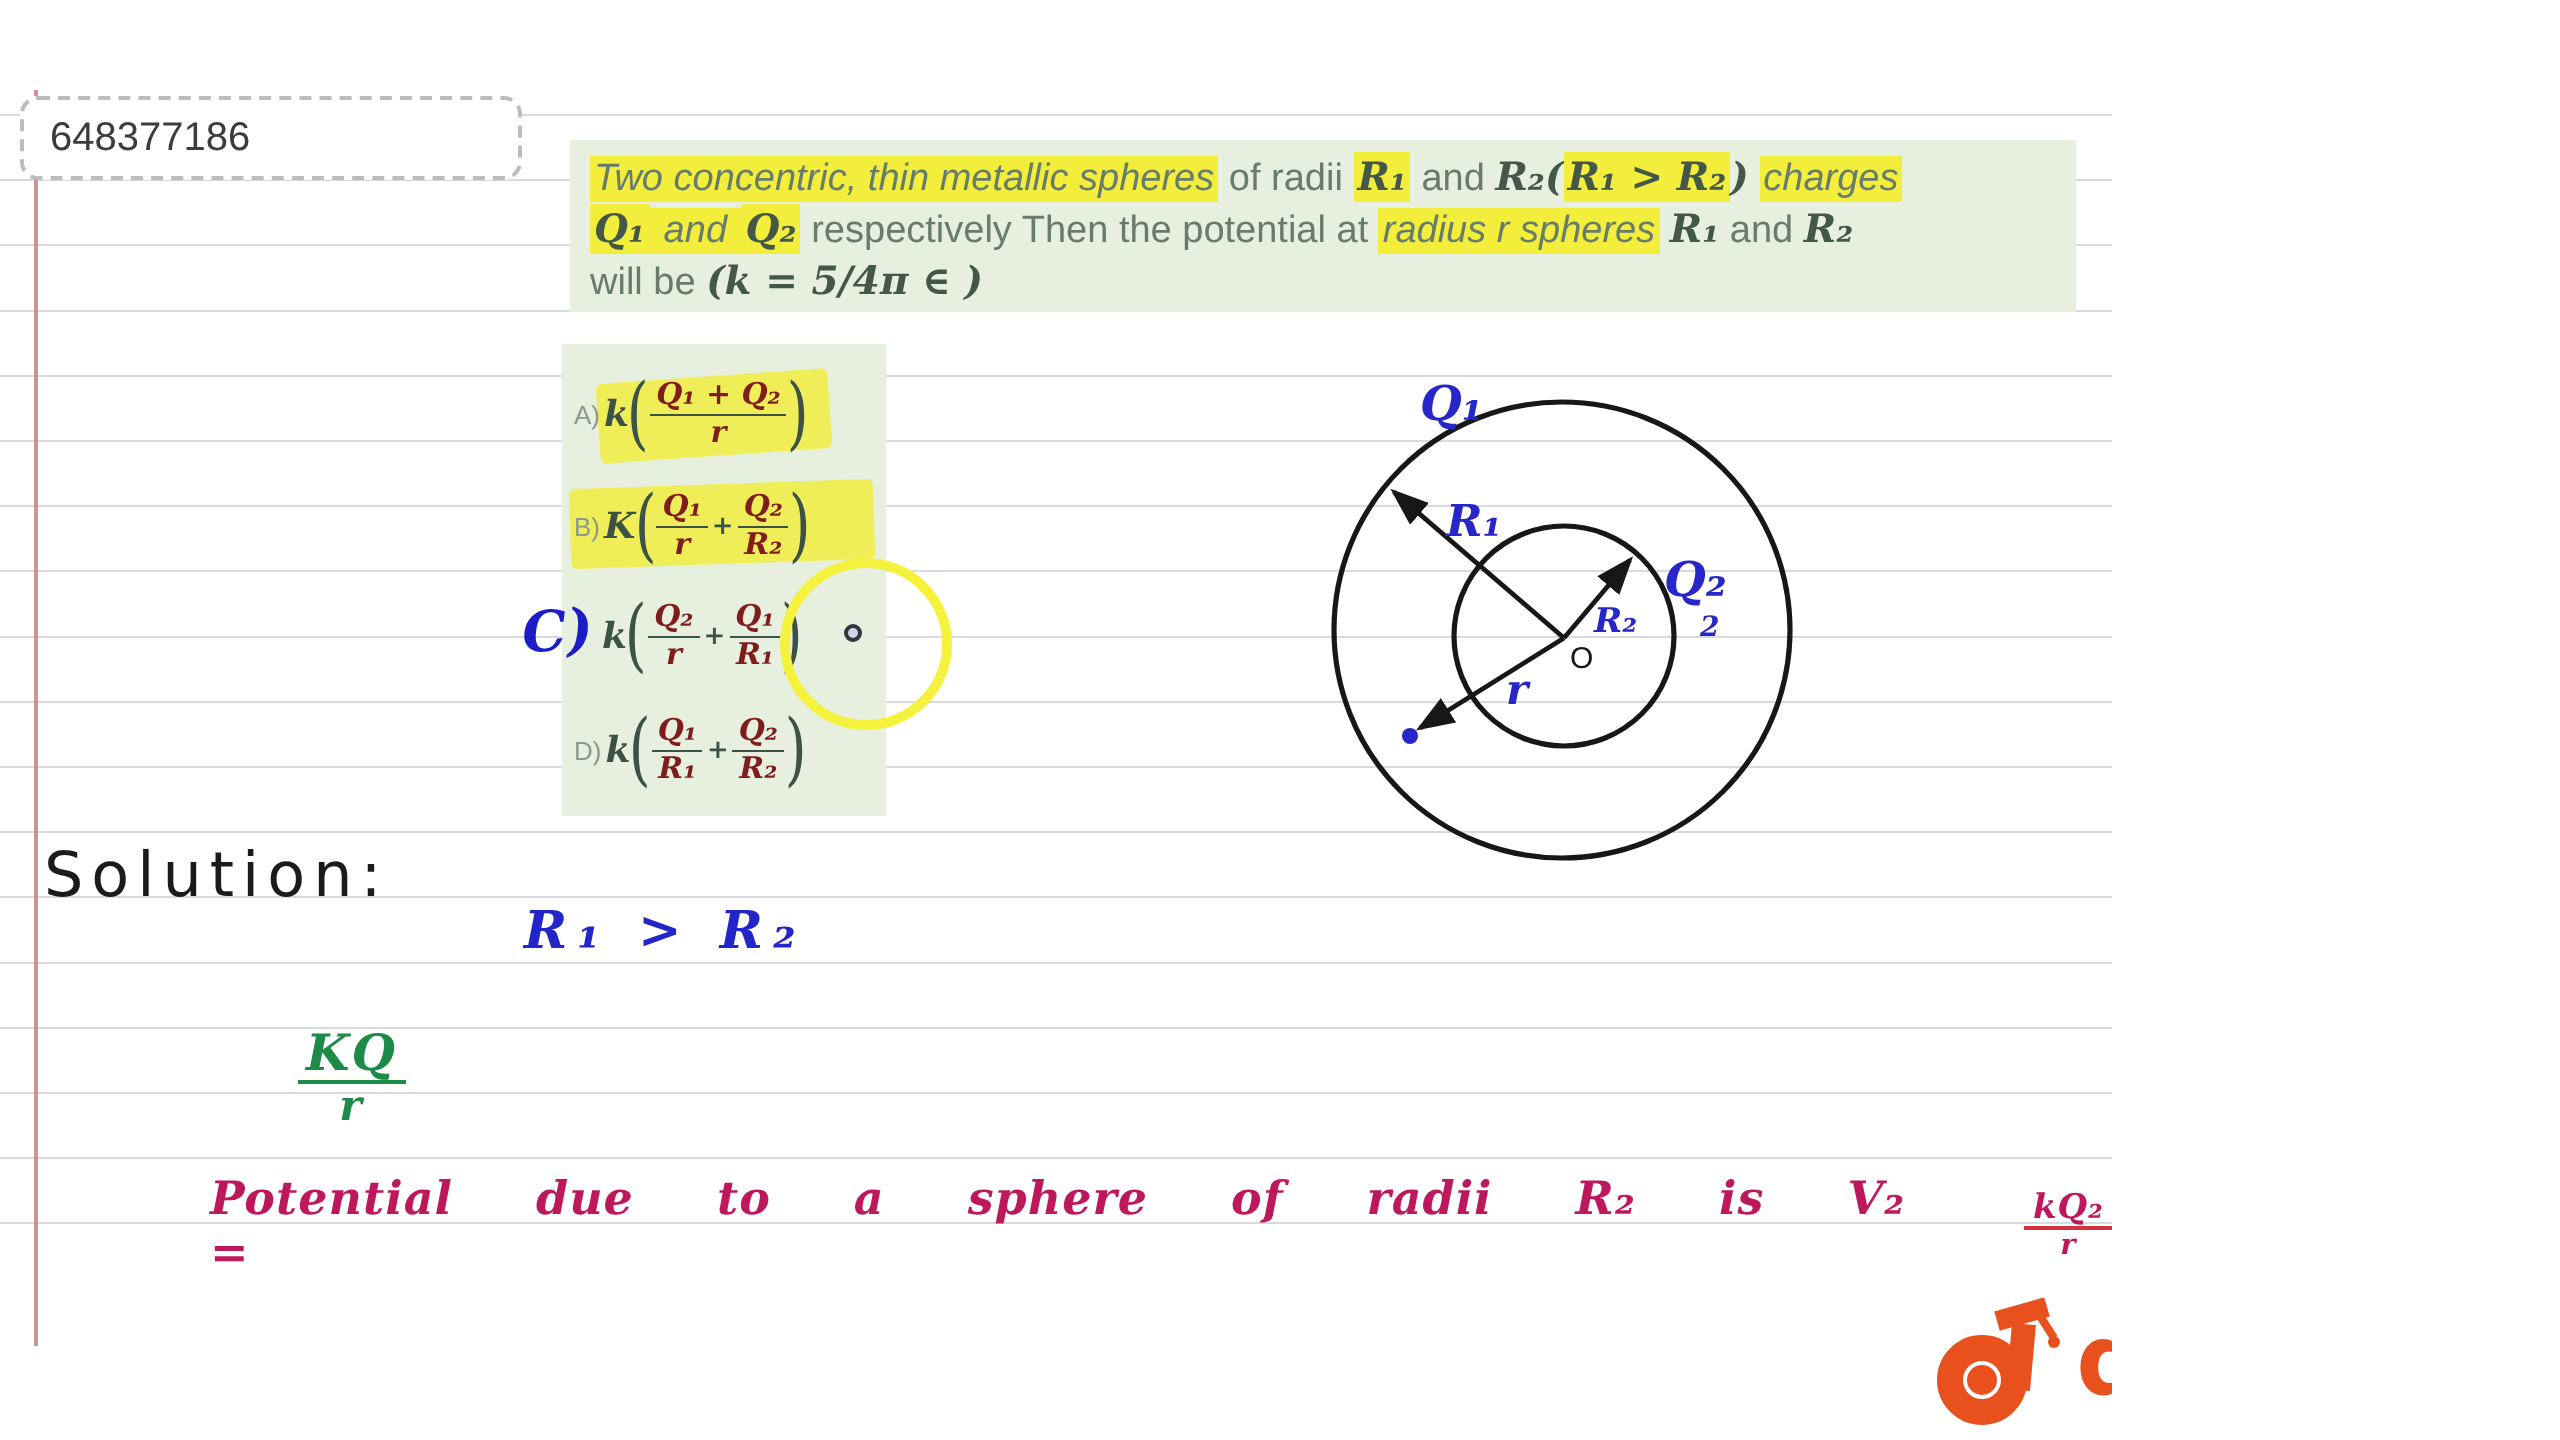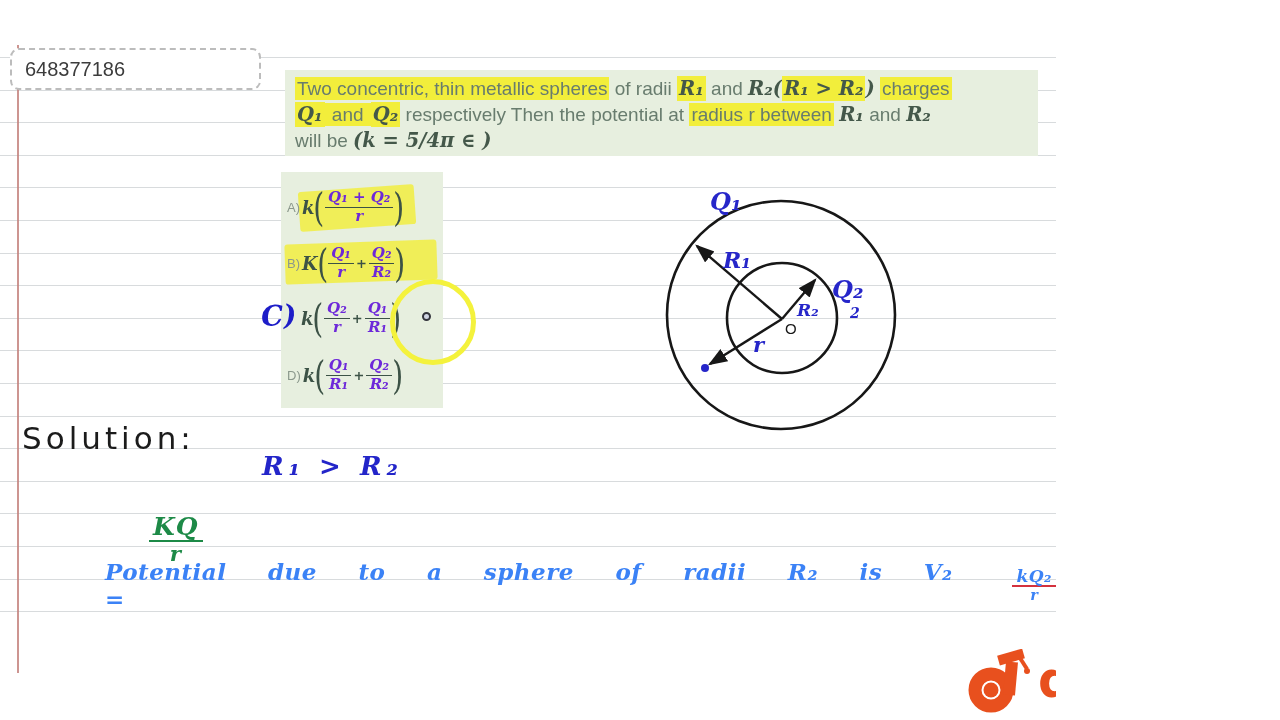--- a/index.html
+++ b/index.html
@@ -13,32 +13,32 @@
 
   
   .id-badge{position:absolute;left:10px;top:48px;width:234px;height:38px;border:2px dashed #bcbcbc;
             border-radius:9px;background:#fff;display:flex;align-items:center;padding-left:13px;
             font-size:20px;color:#3c3c3c;}
 
   
   .q-card{position:absolute;left:285px;top:70px;width:753px;height:86px;background:#e7efdf;}
   .q-line{position:absolute;left:10px;white-space:nowrap;font-size:19px;color:#687c6e;line-height:24px;}
   .q1{top:7px}.q2{top:33px}.q3{top:59px}
-  .hl{background:#f2ee3b;padding:1px 2px;}
+  .hl{background:#f2ee3b;padding:1px 2px;font-style:italic;}
   .m{font-family:"DejaVu Serif",serif;font-style:italic;font-weight:700;color:#44584a;font-size:19.5px;}
 
   
   .opt-card{position:absolute;left:281px;top:172px;width:162px;height:236px;background:#e7efdf;}
   .opt-row{position:absolute;display:flex;align-items:center;font-family:"DejaVu Serif",serif;z-index:2;}
   .opt-label{font-family:"Liberation Sans",sans-serif;font-size:13px;color:#8b988c;margin-right:2px;}
   .coef{font-style:italic;font-weight:700;font-size:18px;color:#3c5246;}
   .paren{display:inline-block;font-size:40px;font-weight:400;color:#3c5246;line-height:.9;
          transform:scaleX(.7);margin:0 -3px;}
   .frac{display:inline-flex;flex-direction:column;align-items:center;font-style:italic;font-weight:700;
-        font-size:15px;color:#6d28d9;line-height:1.15;margin:0 1px;}
+        font-size:15px;color:#7f1d1d;line-height:1.15;margin:0 1px;}
   .frac .num{border-bottom:1.4px solid #3c5246;padding:0 3px;}
   .plus{font-size:13px;font-weight:700;color:#3c5246;margin:0 1px;}
   .row-a{left:6px;top:11px;height:48px;}
   .row-b{left:6px;top:67px;height:48px;}
   .row-c{left:20px;top:122px;height:48px;}
   .row-d{left:6px;top:179px;height:48px;}
   .hl-strip{position:absolute;background:#f2ee3b;opacity:.82;border-radius:3px;z-index:1;}
   .hl-a{left:18px;top:16px;width:116px;height:40px;transform:rotate(-4deg);}
   .hl-b{left:4px;top:70px;width:152px;height:40px;transform:rotate(-2deg);}
 
@@ -55,21 +55,21 @@
 
   
   .hand{font-family:"DejaVu Serif",serif;font-style:italic;}
   .sol-heading{position:absolute;left:22px;top:420px;font-size:31px;color:#1b1b1b;letter-spacing:4px;
           font-family:"DejaVu Sans",sans-serif;}
   .relation{position:absolute;left:262px;top:451px;font-size:26px;font-weight:700;color:#2325c9;
           letter-spacing:5px;}
   .hline{position:absolute;display:flex;align-items:center;font-weight:600;}
   .hline-green{left:115px;top:504px;height:70px;color:#1d8a47;font-size:25px;letter-spacing:1px;
           word-spacing:38px;}
-  .hline-red{left:105px;top:550px;height:70px;color:#3b82f6;font-size:23px;letter-spacing:.5px;
+  .hline-red{left:105px;top:578px;height:70px;color:#be185d;font-size:23px;letter-spacing:.5px;
           word-spacing:33px;font-style:italic;}
   .hfrac{display:inline-flex;flex-direction:column;align-items:center;line-height:1.1;}
   .hfrac-green{margin-left:34px;font-size:25px;}
   .hfrac-red{margin-left:28px;font-size:17px;}
   .hfrac .hnum{padding:0 4px;}
   .hfrac-green .hnum{border-bottom:2.5px solid #1d8a47;}
   .hfrac-red .hnum{border-bottom:2.5px solid #d4323e;}
   .hfrac .hden{font-size:.85em;}
 
   
@@ -87,21 +87,21 @@
 
   <div class="id-badge">
     <span>648377186</span>
   </div>
 
   <div class="q-card">
     <div class="q-line q1">
       <span class="hl">Two concentric, thin metallic spheres</span><span> of radii </span><span class="m hl">R₁</span><span> and </span><span class="m">R₂(</span><span class="m hl">R₁ &gt; R₂</span><span class="m">)</span><span> </span><span class="hl">charges</span>
     </div>
     <div class="q-line q2">
-      <span class="m hl">Q₁</span><span class="hl"> and </span><span class="m hl">Q₂</span><span> respectively Then the potential at </span><span class="hl">radius r between</span><span> </span><span class="m">R₁</span><span> and </span><span class="m">R₂</span>
+      <span class="m hl">Q₁</span><span class="hl"> and </span><span class="m hl">Q₂</span><span> respectively Then the potential at </span><span class="hl">radius r spheres</span><span> </span><span class="m">R₁</span><span> and </span><span class="m">R₂</span>
     </div>
     <div class="q-line q3">
       <span>will be </span><span class="m">(k = 5/4π ∈ )</span>
     </div>
   </div>
 
   <div class="opt-card">
     <div class="hl-strip hl-a"></div>
     <div class="hl-strip hl-b"></div>
 

